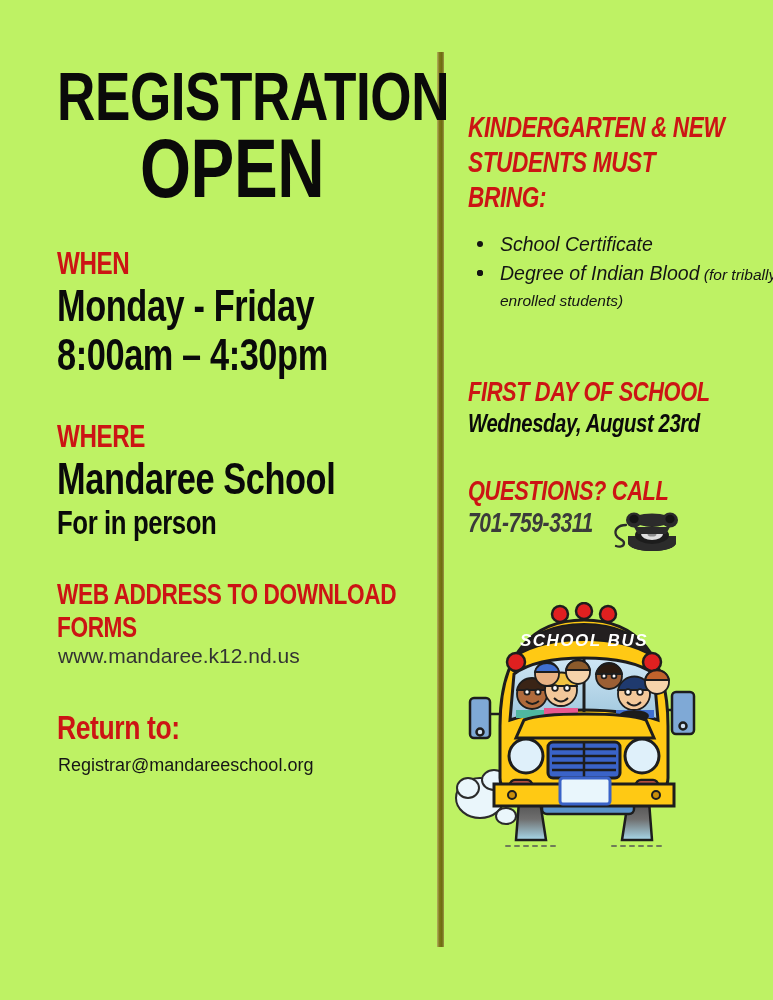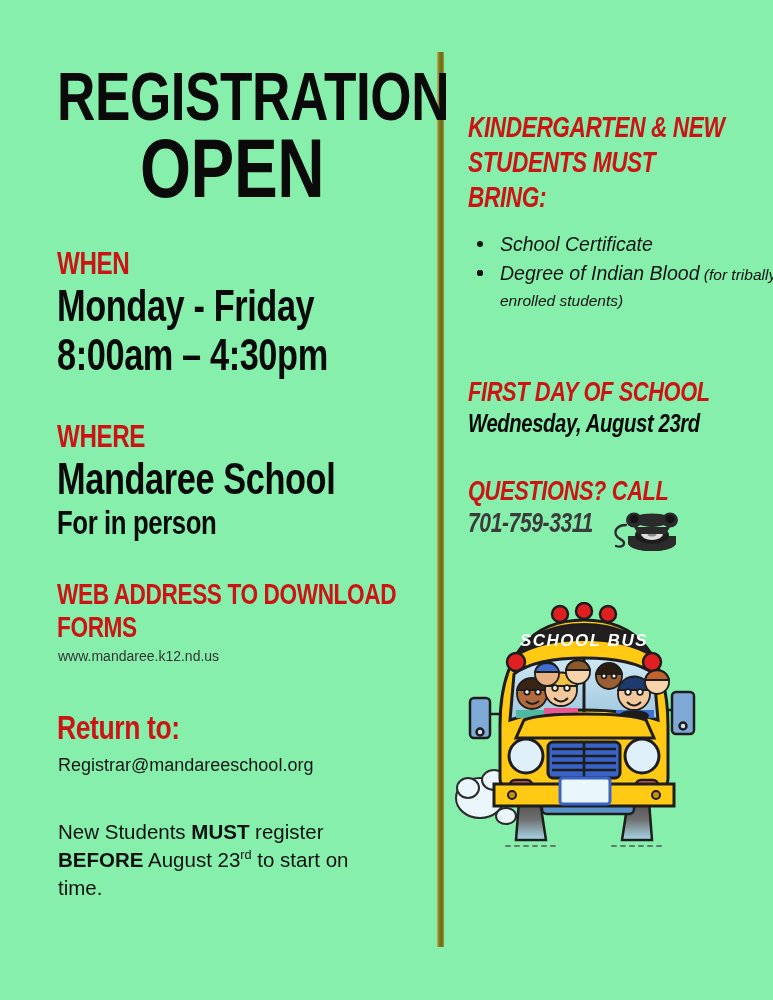--- a/index.html
+++ b/index.html
@@ -31,21 +31,21 @@
 
   .plain {
     font-family: "Liberation Sans", sans-serif;
     color: #1a1a1a;
   }
 
   
   .page {
     position: absolute;
     inset: 0;
-    background: #86efac;
+    background: #bef264;
   }
 
   
   .divider {
     position: absolute;
     left: 437px;
     top: 52px;
     width: 7px;
     height: 895px;
     background: linear-gradient(90deg,#b5b060 0%, #7d7a18 35%, #6d6a10 70%, #9a9645 100%);
@@ -92,21 +92,21 @@
   .lbl-web1 {
     position: absolute; left: 57px; top: 580px;
     font-size: 29px; line-height: 29px;
   }
   .lbl-web2 {
     position: absolute; left: 57px; top: 613px;
     font-size: 29px; line-height: 29px;
   }
   .v-url {
     position: absolute; left: 58px; top: 644px;
-    font-size: 14px; line-height: 24px;
+    font-size: 21px; line-height: 24px;
     color: #333333;
   }
 
   .lbl-return {
     position: absolute; left: 57px; top: 710px;
     font-size: 34px; line-height: 34px;
   }
   .v-email {
     position: absolute; left: 58px; top: 753px;
     font-size: 18px; line-height: 24px;
@@ -205,23 +205,20 @@
     <div class="cond red lbl-web1">WEB ADDRESS TO DOWNLOAD</div>
 
     <div class="cond red lbl-web2">FORMS</div>
 
     <div class="plain v-url">www.mandaree.k12.nd.us</div>
 
     <div class="cond red lbl-return">Return to:</div>
 
     <div class="plain v-email">Registrar@mandareeschool.org</div>
 
-    <div class="plain note">
-      <span>New Students </span><b>MUST</b><span> register </span><b>BEFORE</b><span> August 23</span><sup>rd</sup><span> to start on time.</span>
-    </div>
   </div>
 
   <div class="right">
 
     <div class="r-head">
       <span class="cond red ln ln1">KINDERGARTEN &amp; NEW</span>
       <span class="cond red ln ln2">STUDENTS MUST</span>
       <span class="cond red ln ln3">BRING:</span>
     </div>
 

